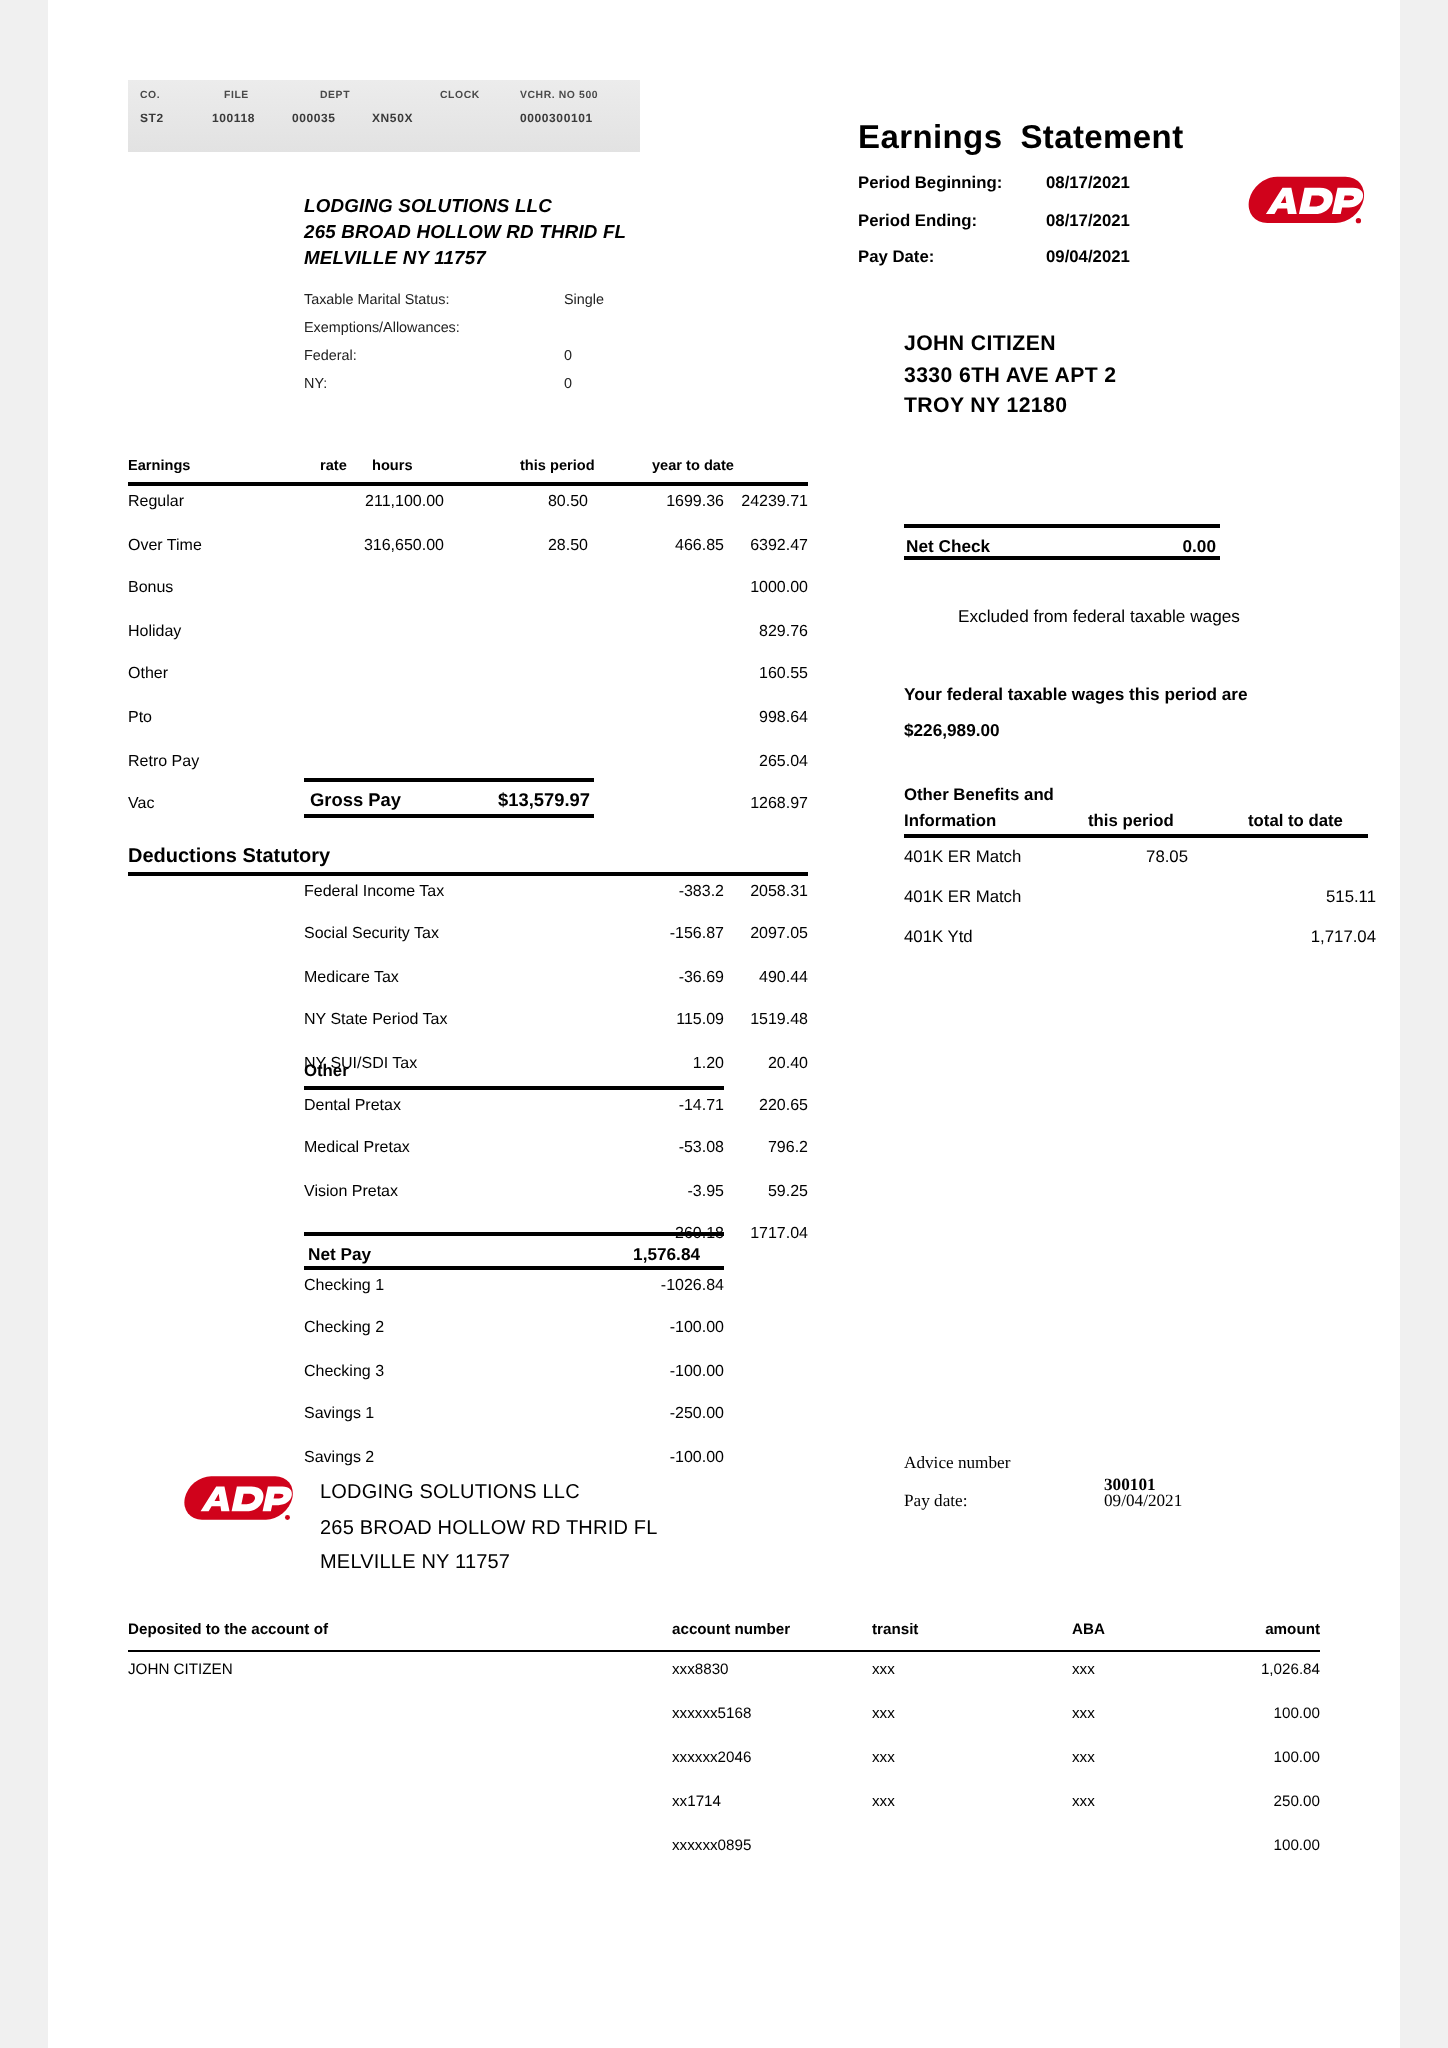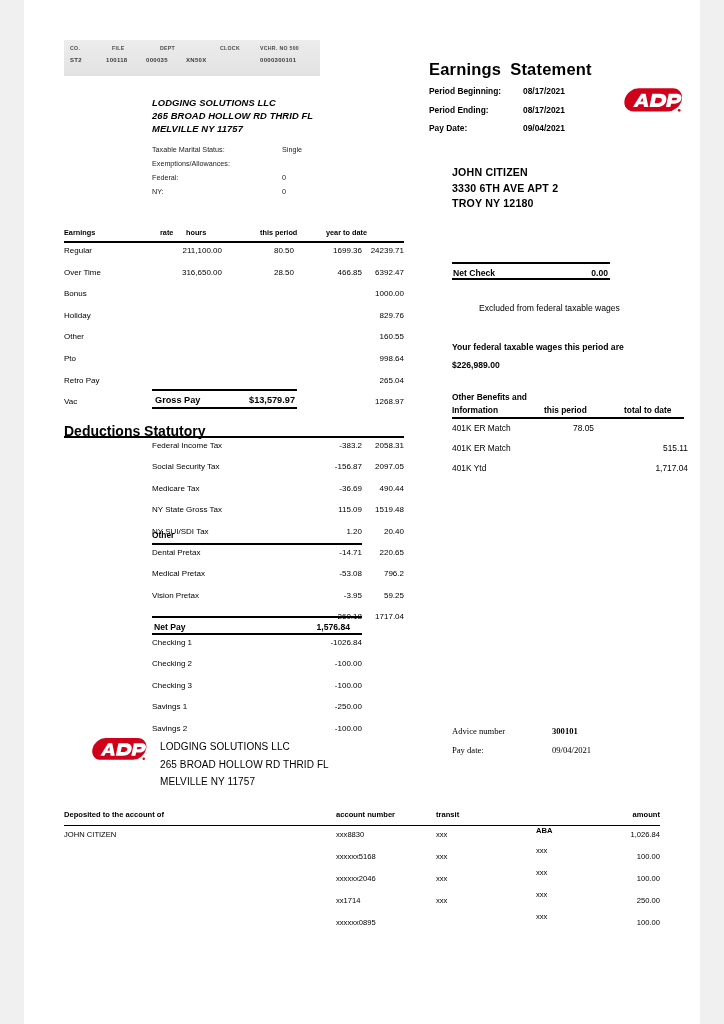--- a/index.html
+++ b/index.html
@@ -11,21 +11,21 @@
     color:#000;
     position:relative;
     overflow:hidden;
   }
   .page {
     position:absolute; left:24px; top:0; width:676px; height:1024px;
     background:#ffffff;
   }
 
   
-  .bold { font-weight:bold; }
+  .bold { font-weight:bold;margin-top:11px; }
 
   
   .stub-head {
     position:absolute; left:40px; top:40px; width:256px; height:36px;
     background:linear-gradient(to bottom,#ececec,#e2e2e2);
     font-size:5.2px; font-weight:bold; color:#4a4a4a;
     letter-spacing:.3px;
   }
   .stub-head .lbl { position:absolute; top:5px; }
   .stub-head .val { position:absolute; top:17px; color:#3a3a3a; font-size:6px; }
@@ -57,21 +57,21 @@
   
   .gross {
     position:absolute; left:128px; top:389px; width:145px; height:20px;
     border-top:2.2px solid #000; border-bottom:2.2px solid #000;
     font-size:9.2px; font-weight:bold;
   }
   .gross .g1 { position:absolute; left:3px; top:4px; }
   .gross .g2 { position:absolute; right:2px; top:4px; }
 
   
-  .ded-title { position:absolute; left:40px; top:423px; font-size:14px; font-weight:bold; }
+  .ded-title { position:absolute; left:40px; top:423px; font-size:10px; font-weight:bold; }
   .ded { position:absolute; left:40px; top:436px; width:340px; font-size:8px; }
   .ded .line { border-top:2.2px solid #000; }
   .ded .r { position:relative; height:21.4px; }
   .ded .r span { position:absolute; top:3px; }
   .d-name { left:88px; }
   .d-this { left:200px; width:98px; text-align:right; }
   .d-ytd  { left:284px; width:56px; text-align:right;padding-left:20px; }
   .other-h { position:absolute; left:88px; top:0px; font-size:8.4px; font-weight:bold; }
 
   .netpay { position:absolute; left:88px; top:0; width:210px; height:19px;
@@ -121,21 +121,21 @@
   
   .dep { position:absolute; left:40px; top:810px; width:596px; font-size:7.6px; }
   .dep .hdr { position:relative; height:15px; font-weight:bold; }
   .dep .hdr span { position:absolute; }
   .dep .line { border-top:1.4px solid #000; }
   .dep .r { position:relative; height:22px; }
   .dep .r span { position:absolute; top:4px; }
   .p-name { left:0; }
   .p-acct { left:272px; }
   .p-tran { left:372px; }
-  .p-aba  { left:472px;margin-top:16px; }
+  .p-aba  { left:472px; }
   .p-amt  { left:500px; width:96px; text-align:right; }
 </style>
 </head>
 <body>
 
 <div class="page">
 
   <div class="stub-head">
     <span class="lbl" style="left:6px">CO.</span>
     <span class="lbl" style="left:48px">FILE</span>
@@ -260,21 +260,21 @@
           <span class="d-name">Social Security Tax</span>
           <span class="d-this">-156.87</span>
           <span class="d-ytd">2097.05</span>
         </div>
         <div class="r">
           <span class="d-name">Medicare Tax</span>
           <span class="d-this">-36.69</span>
           <span class="d-ytd">490.44</span>
         </div>
         <div class="r">
-          <span class="d-name">NY State Gross Tax</span>
+          <span class="d-name">NY State Period Tax</span>
           <span class="d-this">115.09</span>
           <span class="d-ytd">1519.48</span>
         </div>
         <div class="r">
           <span class="d-name">NY SUI/SDI Tax</span>
           <span class="d-this">1.20</span>
           <span class="d-ytd">20.40</span>
         </div>
       </div>
   </div>

